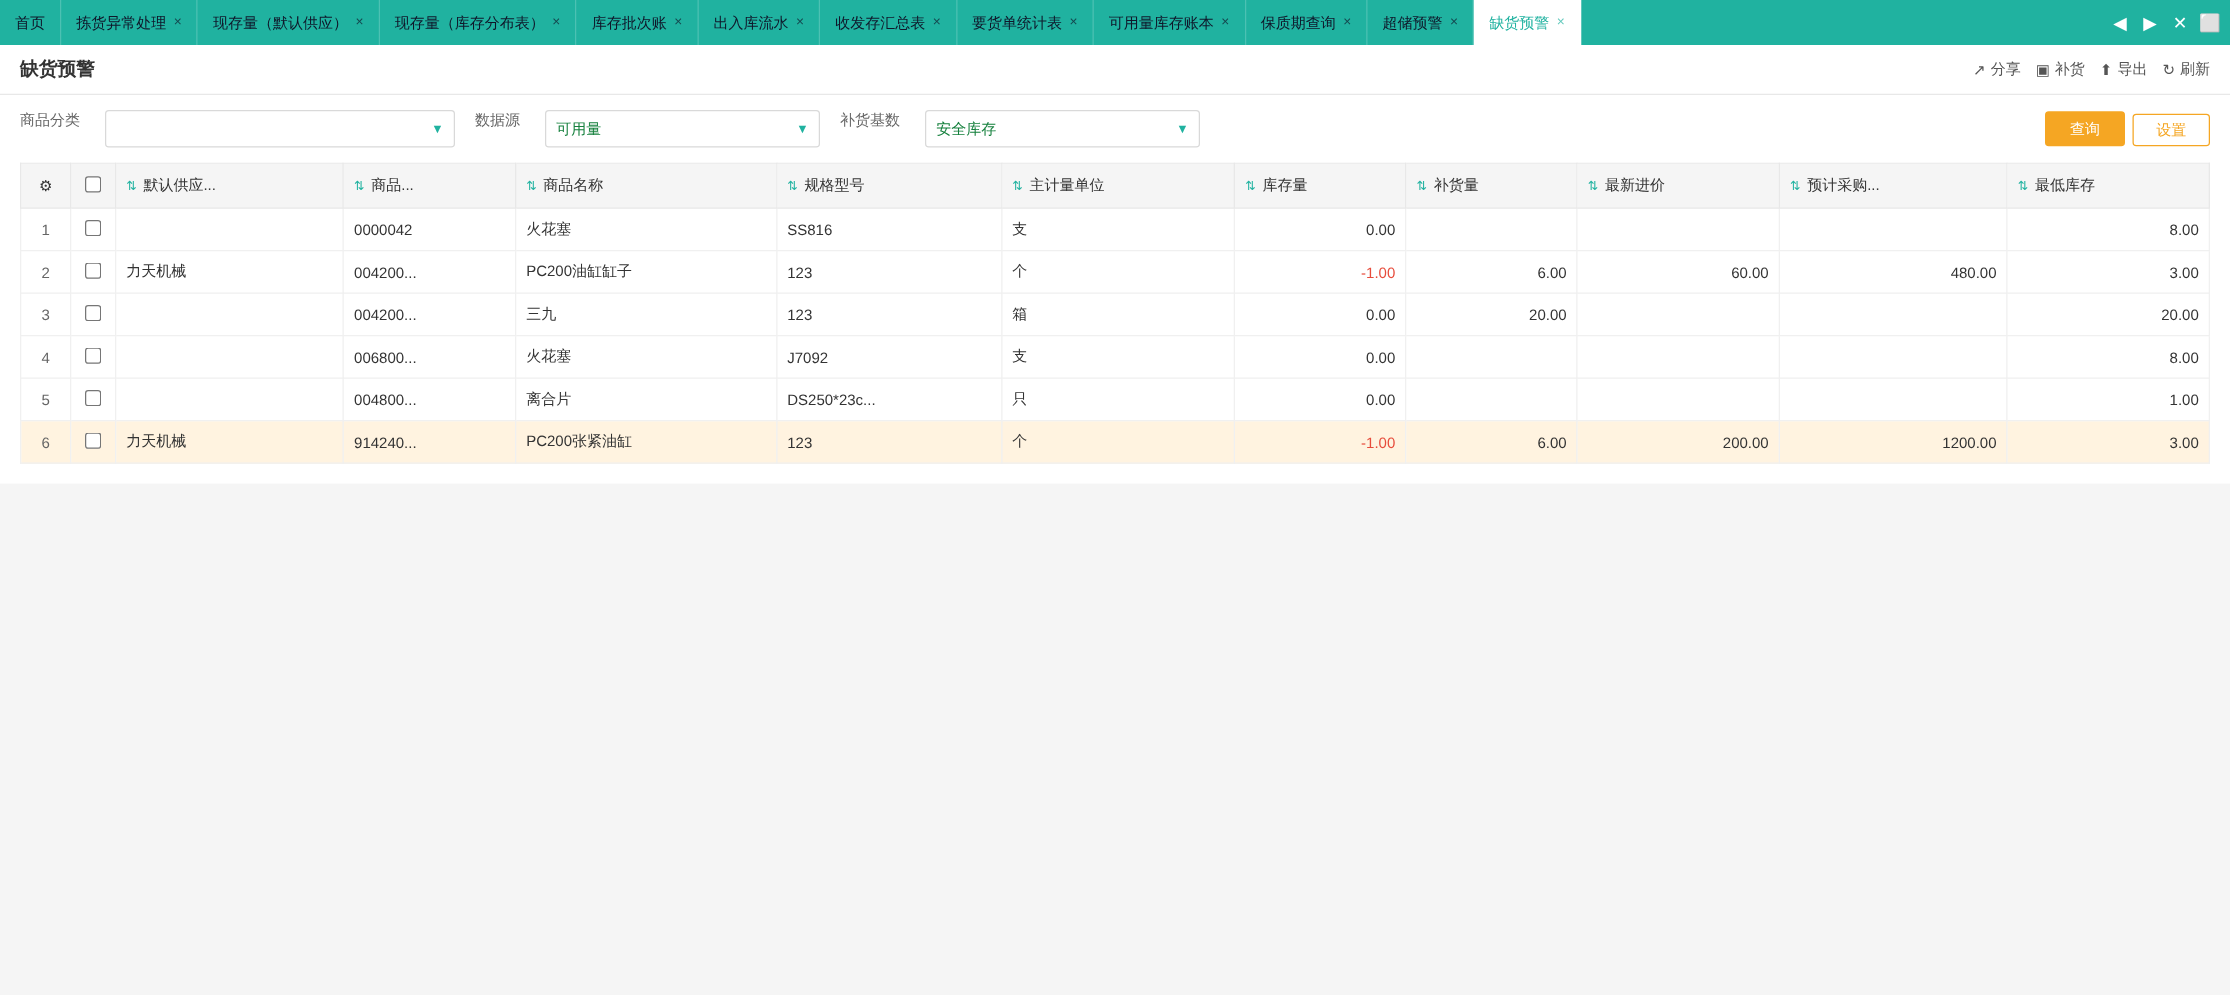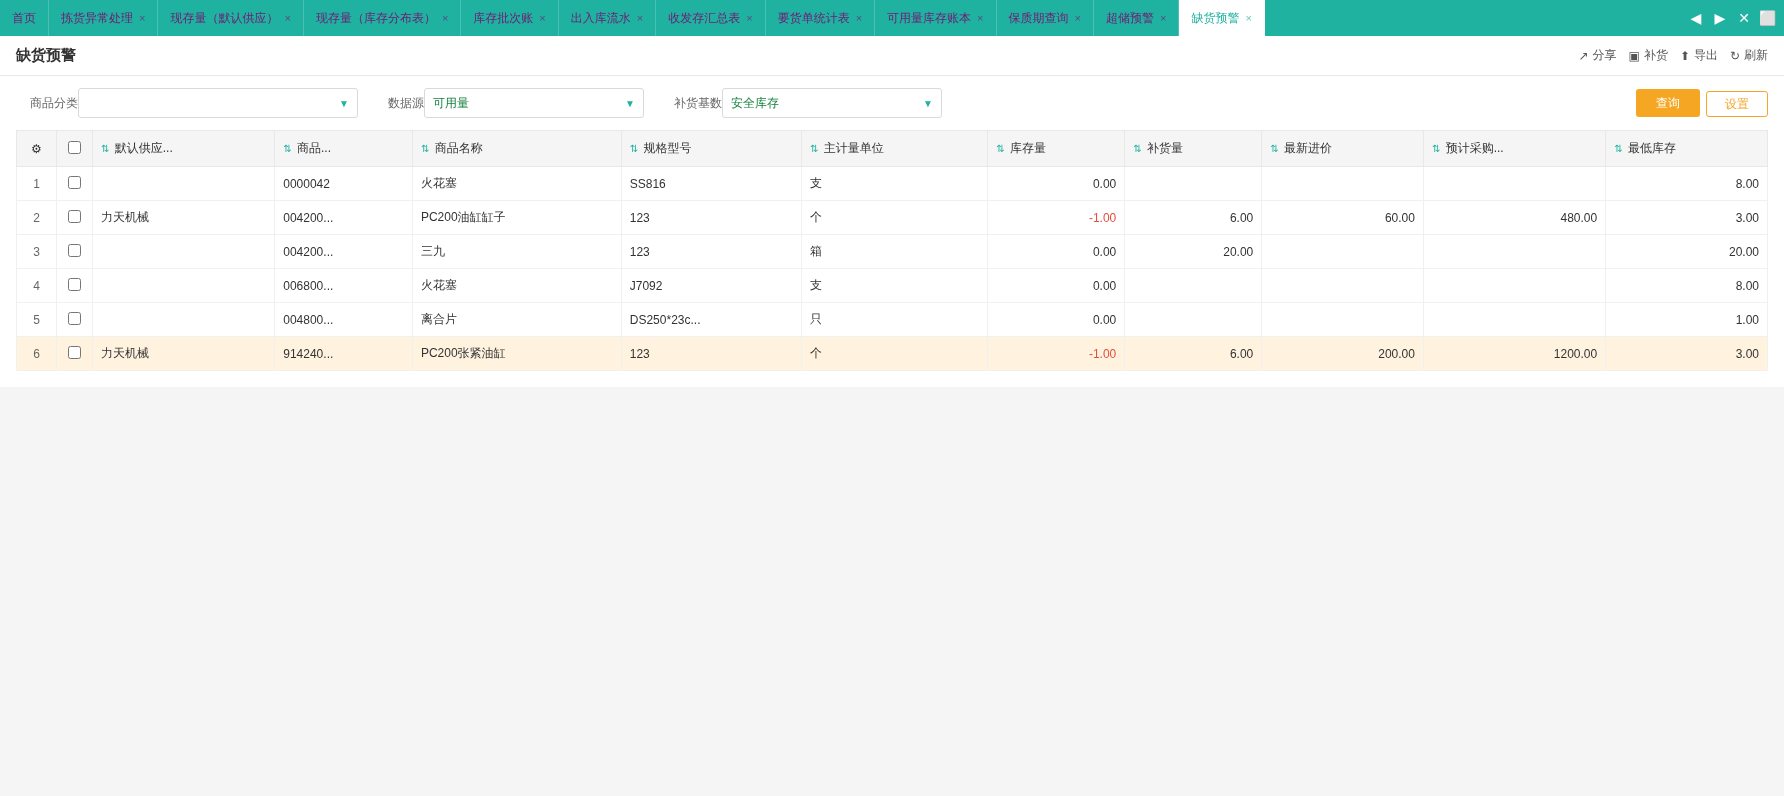--- a/index.html
+++ b/index.html
@@ -12,21 +12,21 @@
       background: #20b2a0;
       height: 36px;
       overflow: hidden;
       position: relative;
     }
     .tab-item {
       display: flex;
       align-items: center;
       padding: 0 12px;
       height: 100%;
-      color: #701a75;
+      color: #0f172a;
       white-space: nowrap;
       cursor: pointer;
       font-size: 12px;
       border-right: 1px solid rgba(255,255,255,0.2);
       position: relative;
     }
     .tab-item.active {
       background: #fff;
       color: #20b2a0;
     }
@@ -92,23 +92,21 @@
     
     .filter-bar {
       display: flex;
       align-items: center;
       padding: 12px 16px;
       gap: 16px;
       background: #fff;
     }
     .filter-group {
       display: flex;
-      align-items: center;
-      gap: 0;
-      margin-left: 14px;
+      gap: 20px;
     }
     .filter-label {
       color: #666;
       font-size: 12px;
       white-space: nowrap;
     }
     .filter-select {
       display: flex;
       align-items: center;
       border: 1px solid #d9d9d9;

